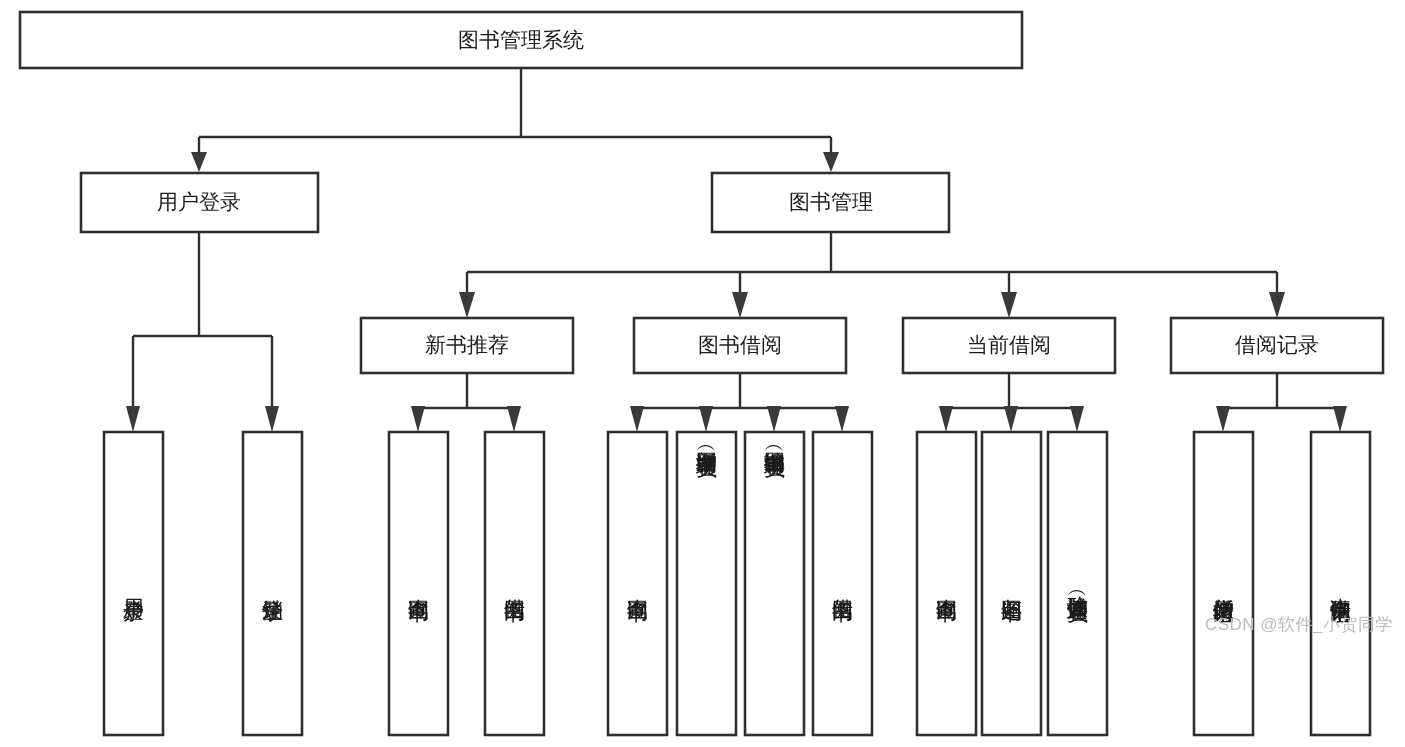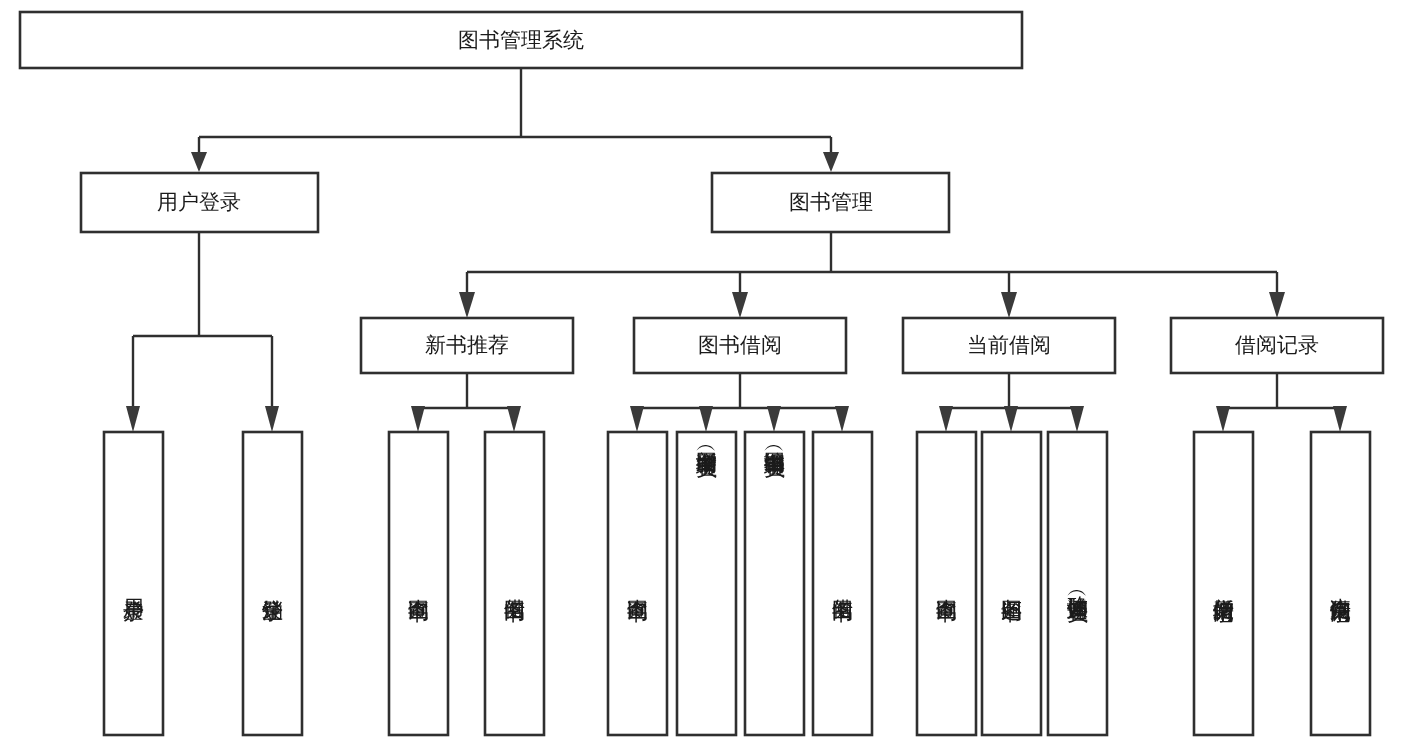--- a/index.html
+++ b/index.html
@@ -219,13 +219,14 @@
   <div class="node-label-v" style="left: 745px; top: 434px; width: 59px; height: 299px; justify-content: flex-start; display: flex; align-items: center;">编辑图书（管理员）</div>
   <div class="node-label-v" style="left: 813px; top: 432px; width: 59px; height: 303px; display: flex; align-items: center; justify-content: center;">借阅图书</div>
 
   <div class="node-label-v" style="left: 917px; top: 432px; width: 59px; height: 303px; display: flex; align-items: center; justify-content: center;">查询图书</div>
   <div class="node-label-v" style="left: 982px; top: 432px; width: 59px; height: 303px; display: flex; align-items: center; justify-content: center;">归还图书</div>
   <div class="node-label-v" style="left: 1048px; top: 434px; width: 59px; height: 299px; display: flex; align-items: center; justify-content: center;">确认归还（管理员）</div>
 
   <div class="node-label-v" style="left: 1194px; top: 432px; width: 59px; height: 303px; display: flex; align-items: center; justify-content: center;">新增借阅记录</div>
   <div class="node-label-v" style="left: 1311px; top: 432px; width: 59px; height: 303px; display: flex; align-items: center; justify-content: center;">查询借阅记录</div>
 
+  <div class="watermark">CSDN @软件_小贺同学</div>
 </div>
 
 </body></html>

